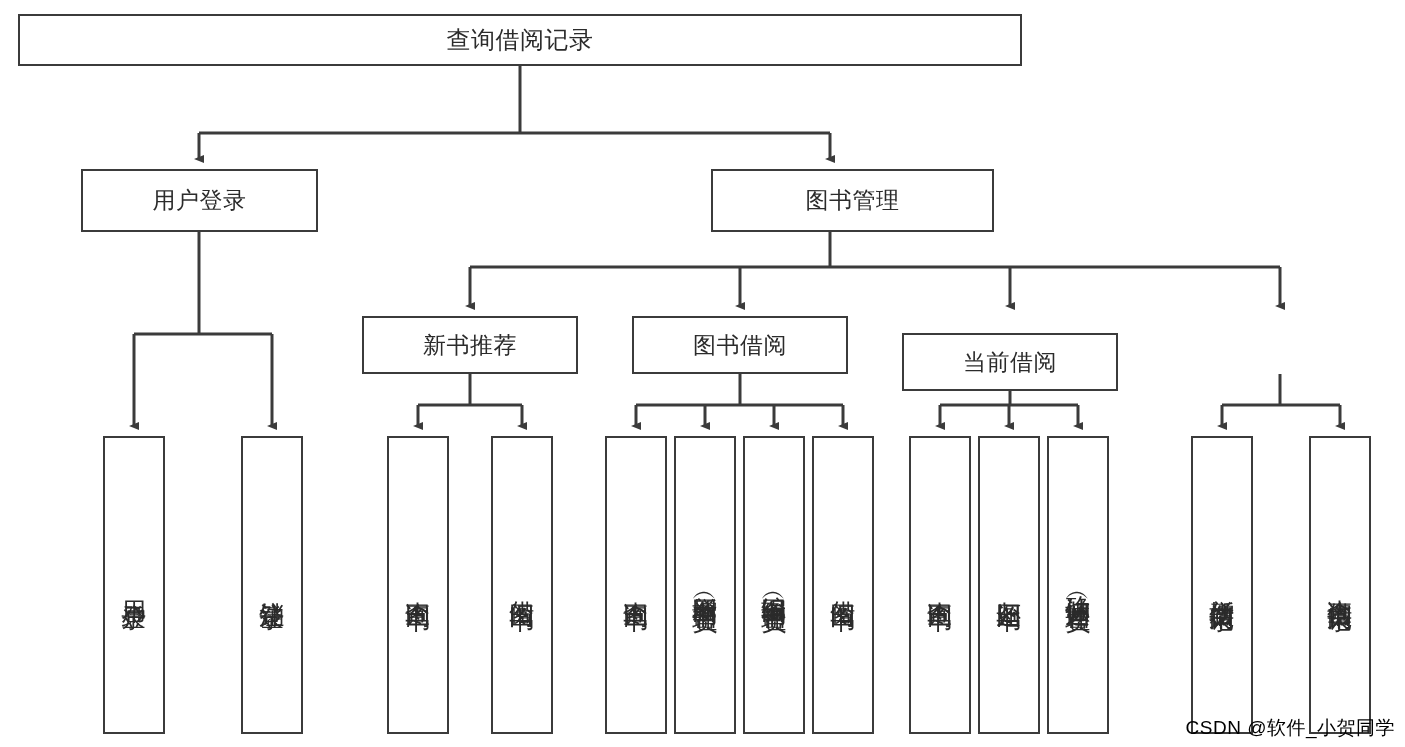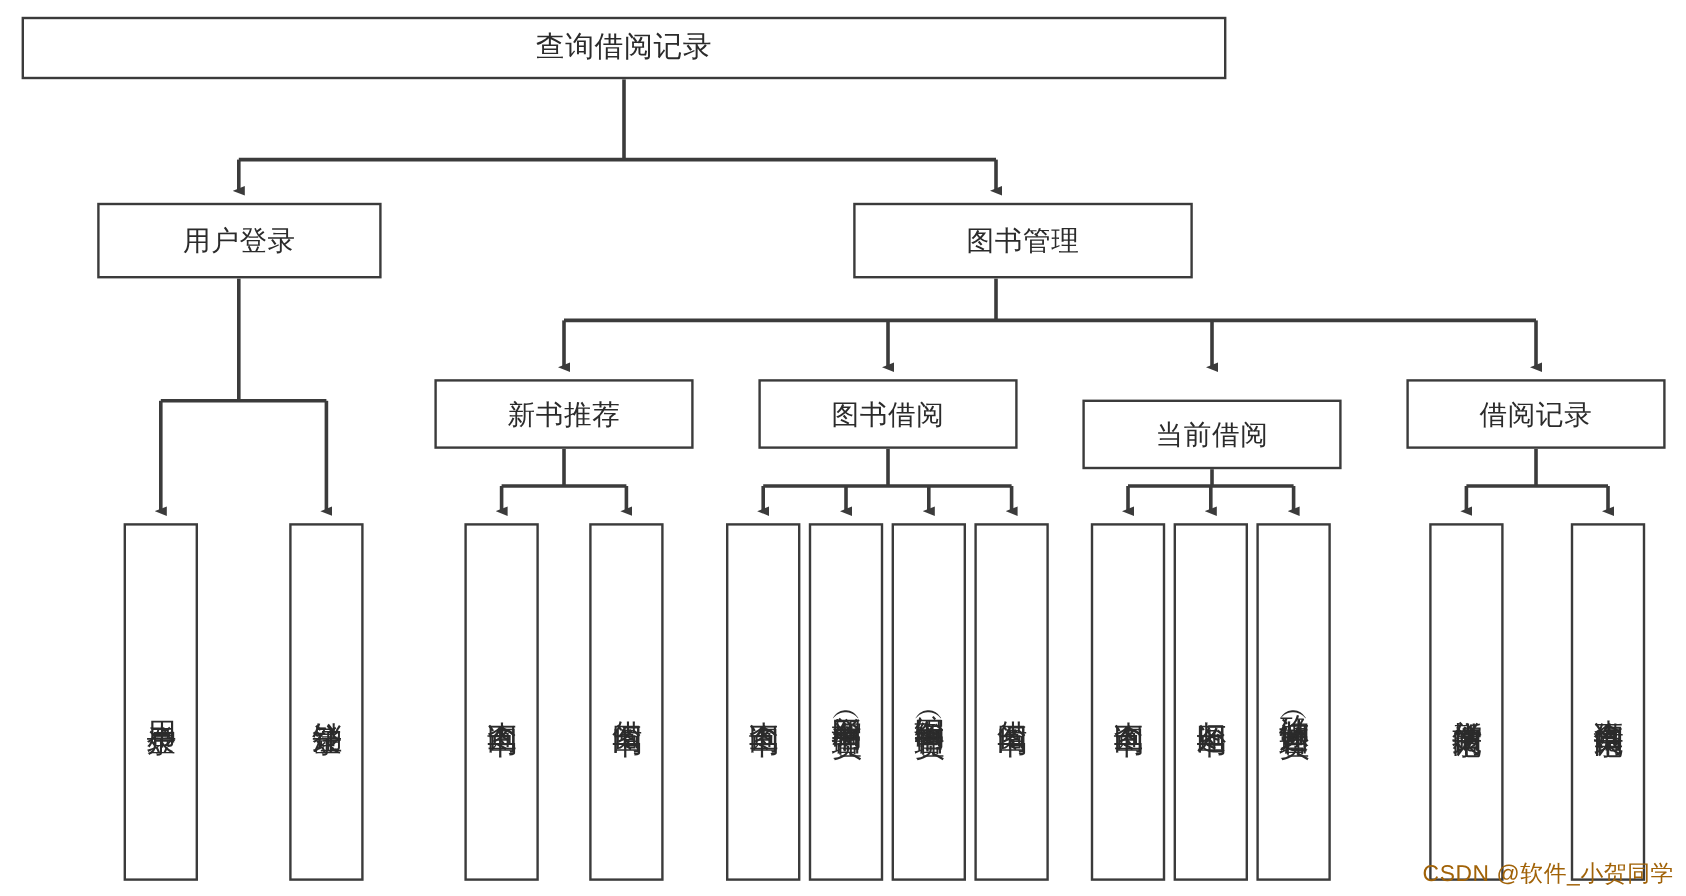--- a/index.html
+++ b/index.html
@@ -61,21 +61,21 @@
     line-height: 1.05;
     letter-spacing: 2px;
     white-space: normal;
     max-height: 100%;
   }
   .watermark {
     position: absolute;
     right: 10px;
     bottom: 6px;
     font-size: 19px;
-    color: #a16207;
+    color: #000000;
     letter-spacing: 0.5px;
     white-space: nowrap;
     user-select: none;
   }
 </style>
 </head>
 <body>
 
 <div id="canvas">
 
@@ -143,23 +143,20 @@
 
   <div class="node h" style="left:362px; top:316px; width:216px; height:58px;">
     <span class="label">新书推荐</span>
   </div>
   <div class="node h" style="left:632px; top:316px; width:216px; height:58px;justify-content:center;">
     <span class="label">图书借阅</span>
   </div>
   <div class="node h" style="left:902px; top:333px; width:216px; height:58px;">
     <span class="label">当前借阅</span>
   </div>
-  <div class="node h" style="left:1172px; top:316px; width:216px; height:58px;">
-    <span class="label">借阅记录</span>
-  </div>
 
   <div class="node v" style="left:103px; top:436px; width:62px; height:298px;">
     <span class="label">用户登录</span>
   </div>
   <div class="node v" style="left:241px; top:436px; width:62px; height:298px;">
     <span class="label">注销登录</span>
   </div>
 
   <div class="node v" style="left:387px; top:436px; width:62px; height:298px;">
     <span class="label">查询图书</span>

